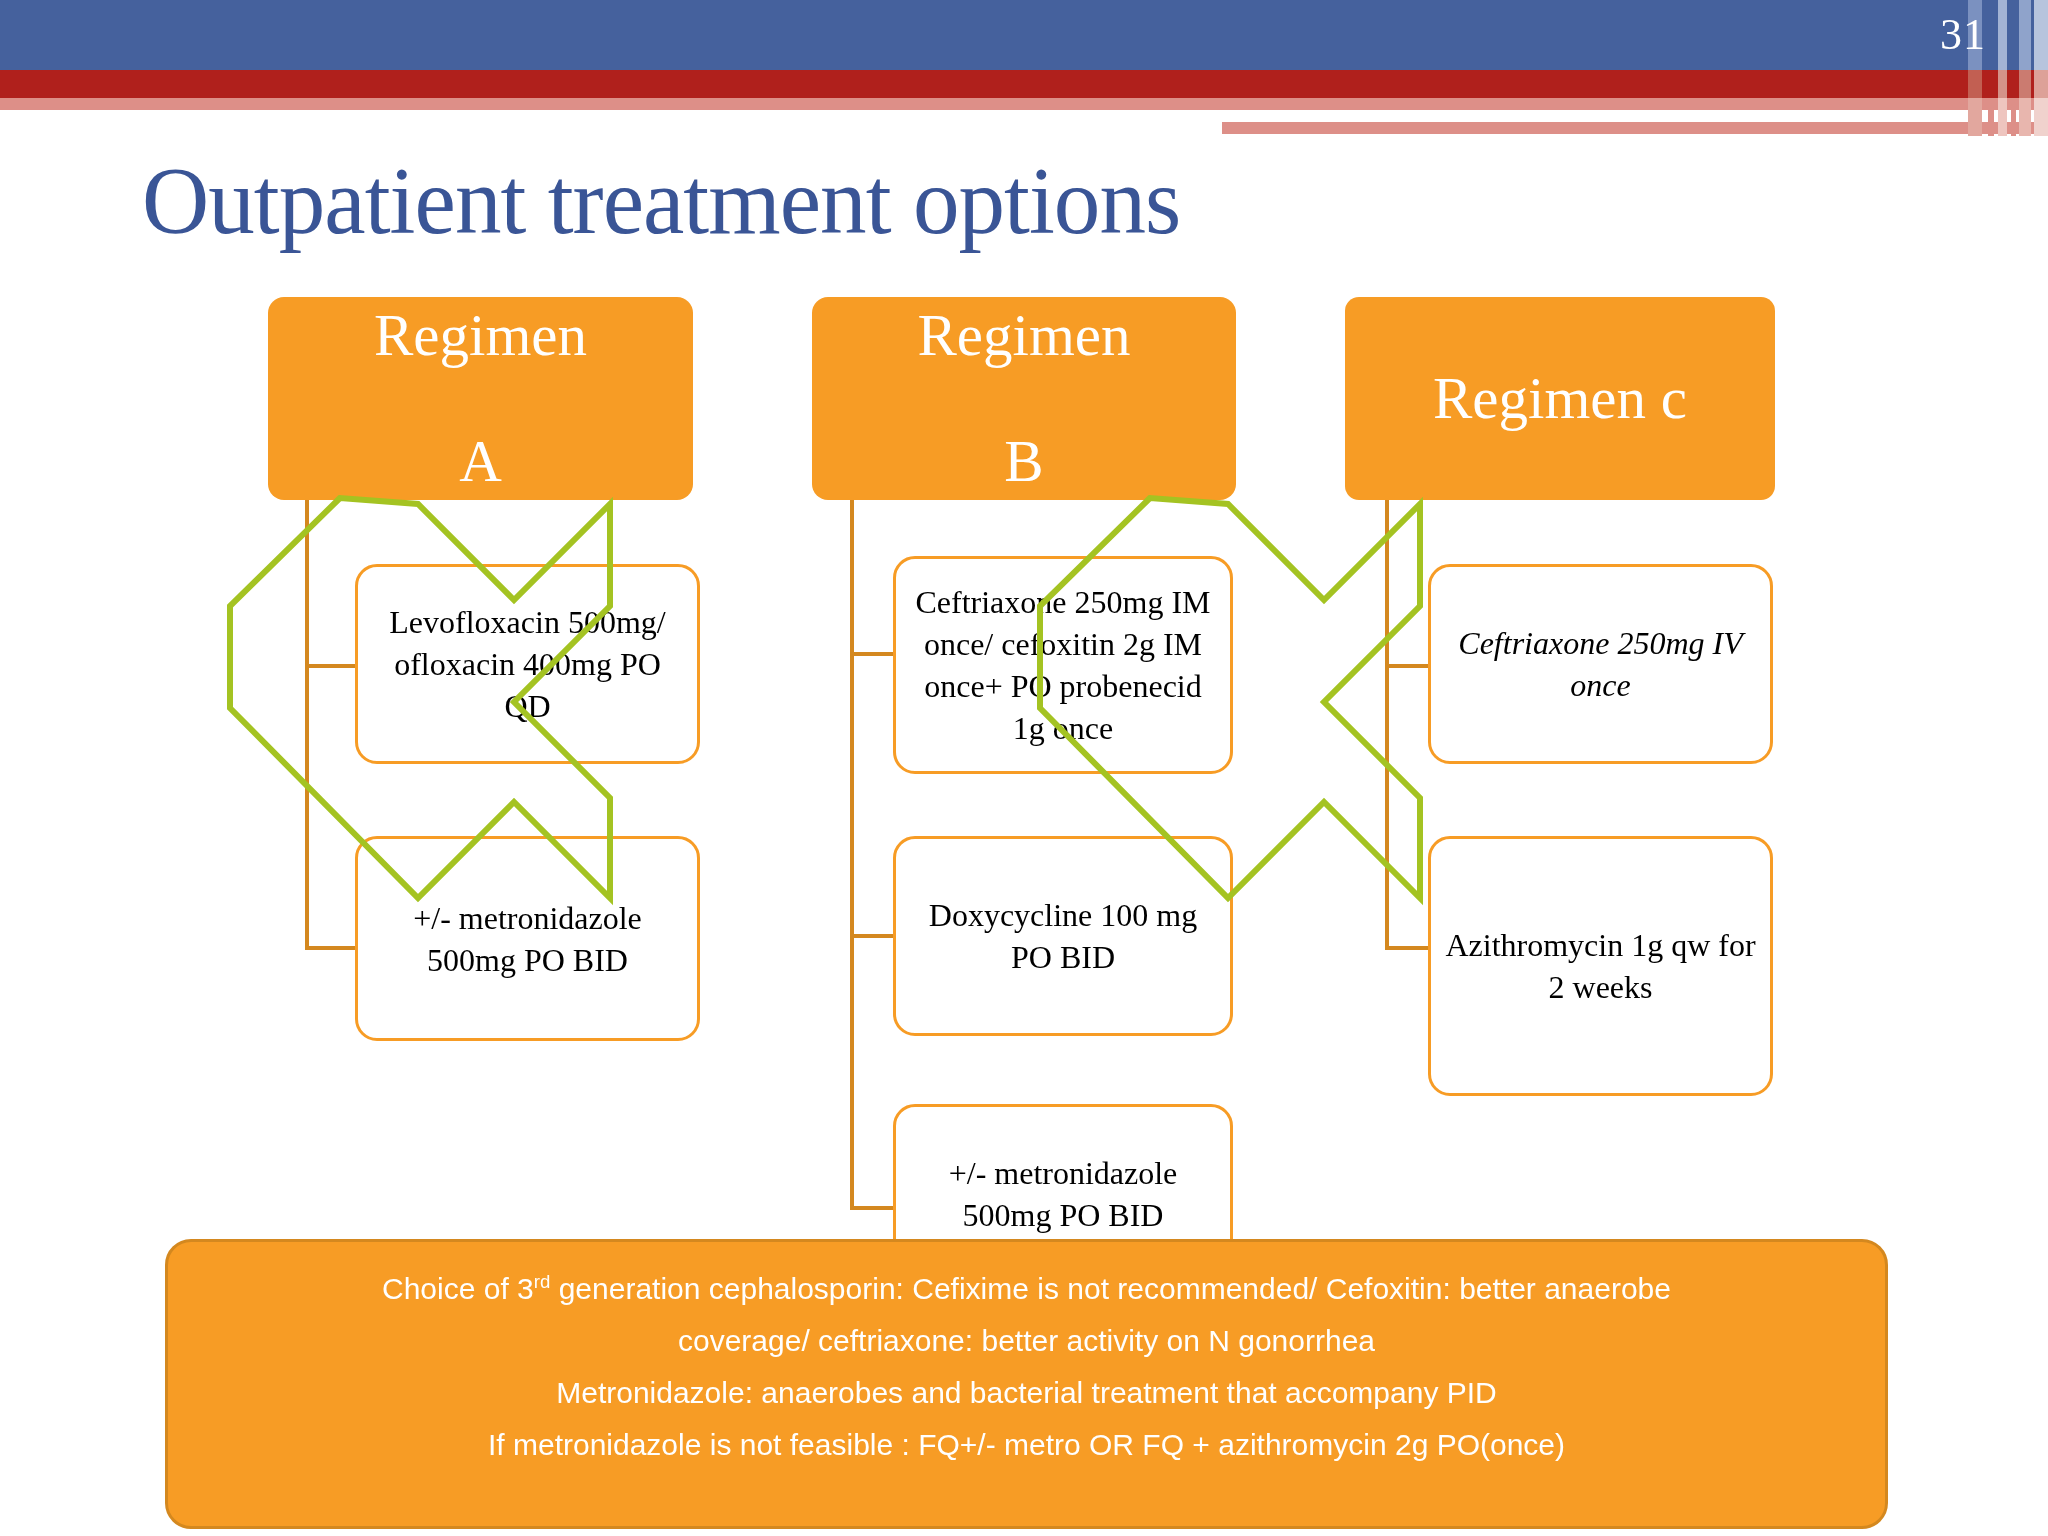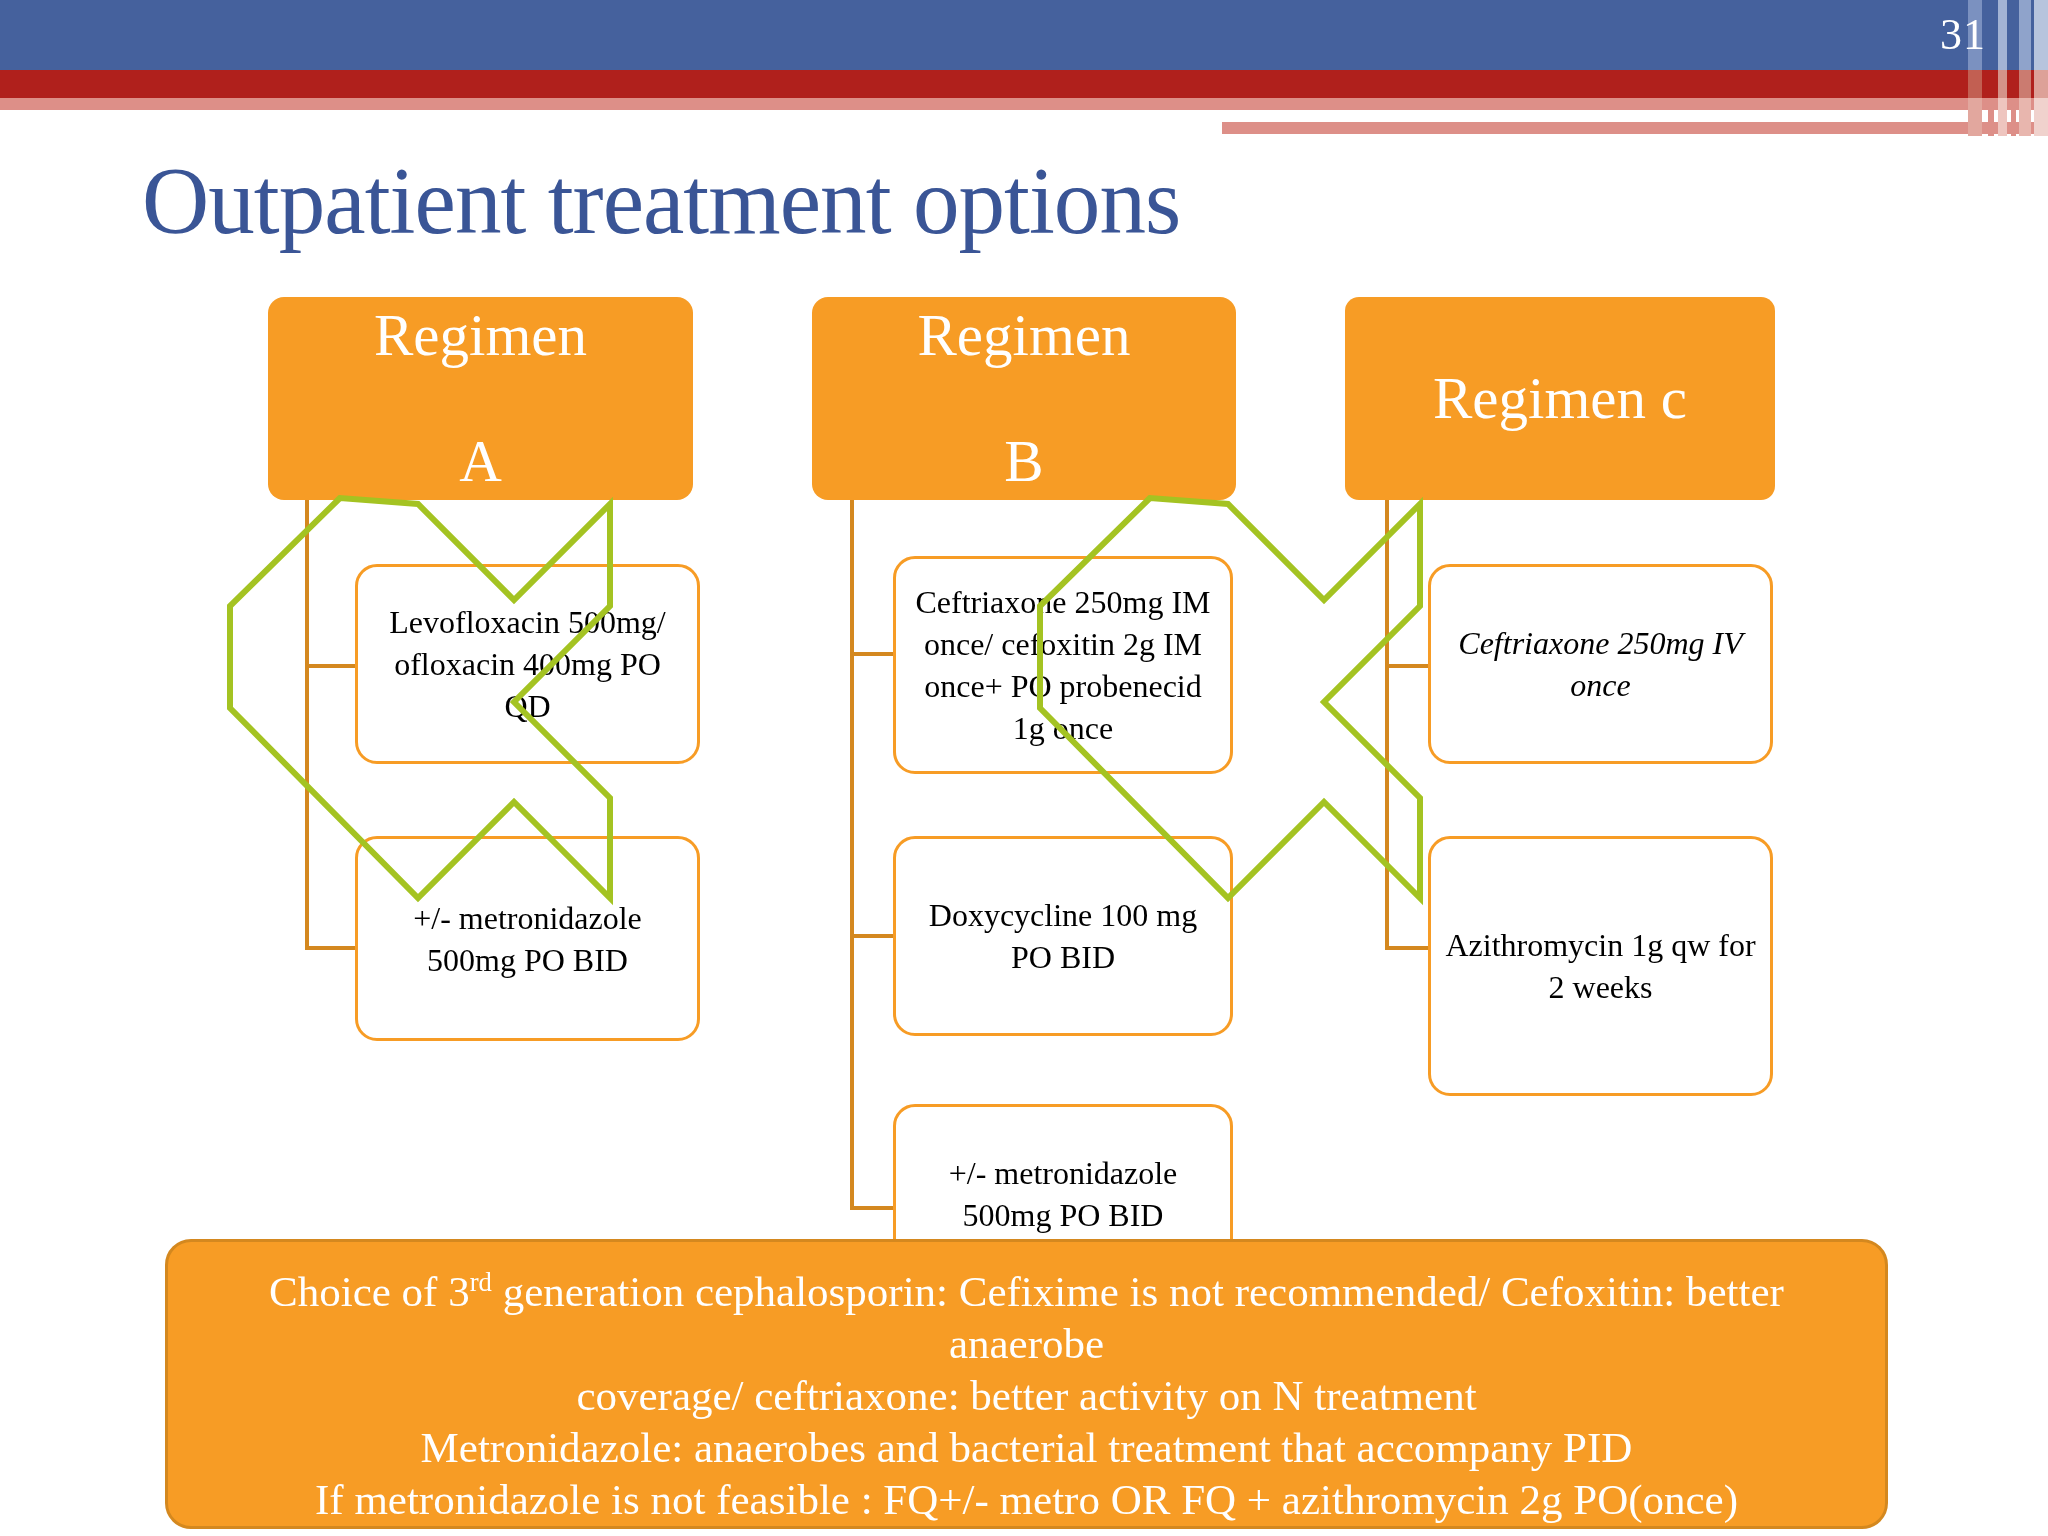--- a/index.html
+++ b/index.html
@@ -88,25 +88,25 @@
   
   .callout{
     position:absolute;
     left:165px;top:1239px;
     width:1723px;height:290px;
     background:#f79c25;
     border:3px solid #d4881f;
     border-radius:26px;
     box-sizing:border-box;
     color:#ffffff;
-    font-size:43px;
+    font-size:30px;
     line-height:52px;
     text-align:center;
     padding:14px 26px 0 26px;
-    font-family:Liberation Serif, serif;
+    font-family:Liberation Sans, sans-serif;
   }
   .callout div{width:100%;}
   .sup{font-size:0.62em;vertical-align:super;}
 </style>
 </head>
 <body>
 
 <div id="slide">
 
   <div class="hdr-blue"></div>
@@ -188,18 +188,18 @@
 
   <svg class="xmark" style="left:1032px;top:458px;" width="395" height="500" viewBox="0 0 395 500">
     <g fill="none" stroke="#a4c322" stroke-width="6">
       <path d="M 118 40 L 8 148 L 8 250 L 196 440 L 292 344 L 388 440 L 388 340 L 292 244
                L 388 148 L 388 46 L 292 142 L 196 46 Z"></path>
     </g>
   </svg>
 
   <div class="callout">
     <div><span>Choice of 3</span><span class="sup">rd</span><span> generation cephalosporin: Cefixime is not recommended/ Cefoxitin: better anaerobe</span></div>
-    <div>coverage/ ceftriaxone: better activity on N treatment</div>
+    <div>coverage/ ceftriaxone: better activity on N gonorrhea</div>
     <div>Metronidazole: anaerobes and bacterial treatment that accompany PID</div>
     <div>If metronidazole is not feasible :  FQ+/- metro OR FQ + azithromycin 2g PO(once)</div>
   </div>
 
 </div>
 
 </body></html>

